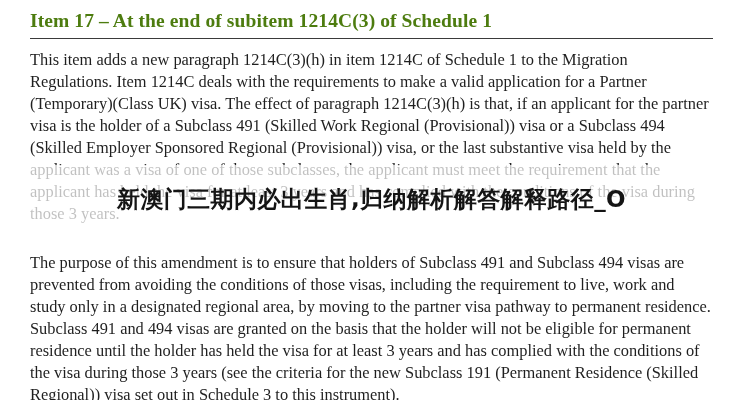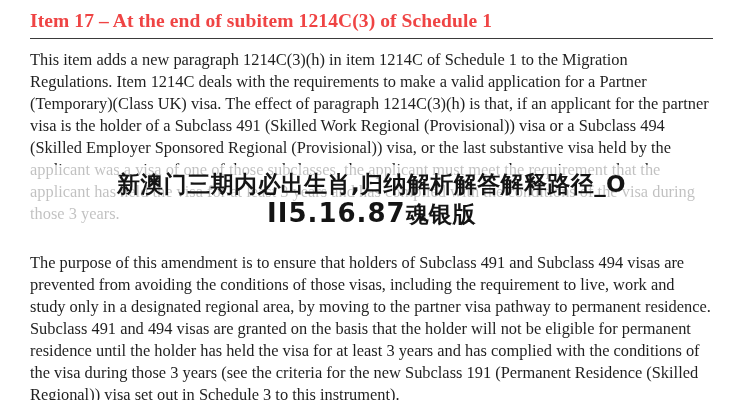--- a/index.html
+++ b/index.html
@@ -18,21 +18,21 @@
     width: 743px;
     height: 400px;
     background: #ffffff;
     box-sizing: border-box;
     padding: 6px 30px 0 30px;
   }
   .doc-title {
     font-family: "Liberation Serif", serif;
     font-size: 19.5px;
     font-weight: 700;
-    color: #ef4444;
+    color: #4d7c0f;
     letter-spacing: 0.1px;
     margin: 4px 0 6px 0;
     white-space: nowrap;
   }
   .rule {
     border: none;
     border-top: 1px solid #3a3a3a;
     margin: 0 0 10px 0;
     width: 100%;
   }
@@ -88,18 +88,15 @@
   <div class="doc-title">Item 17 – At the end of subitem 1214C(3) of Schedule 1</div>
 
   <hr class="rule">
 
   <p class="para first">This item adds a new paragraph 1214C(3)(h) in item 1214C of Schedule 1 to the Migration Regulations. Item 1214C deals with the requirements to make a valid application for a Partner (Temporary)(Class UK) visa.  The effect of paragraph 1214C(3)(h) is that, if an applicant for the partner visa is the holder of a Subclass 491 (Skilled Work Regional (Provisional)) visa or a Subclass 494 (Skilled Employer Sponsored Regional (Provisional)) visa, or the last substantive visa held by the applicant was a visa of one of those subclasses, the applicant must meet the requirement that the applicant has held the visa for at least 3 years and has complied with the conditions of the visa during those 3 years.</p>
 
   <p class="para">The purpose of this amendment is to ensure that holders of Subclass 491 and Subclass 494 visas are prevented from avoiding the conditions of those visas, including the requirement to live, work and study only in a designated regional area, by moving to the partner visa pathway to permanent residence. Subclass 491 and 494 visas are granted on the basis that the holder will not be eligible for permanent residence until the holder has held the visa for at least 3 years and has complied with the conditions of the visa during those 3 years (see the criteria for the new Subclass 191 (Permanent Residence (Skilled Regional)) visa set out in Schedule 3 to this instrument).</p>
 
   <div class="overlay-band">
     <div class="overlay-line l1">新澳门三期内必出生肖,归纳解析解答解释路径_O</div>
-    <div class="overlay-line l2">
-      <span class="big">II5.16.87</span><span>魂银版</span>
-    </div>
   </div>
 
 </div>
 
 </body></html>

